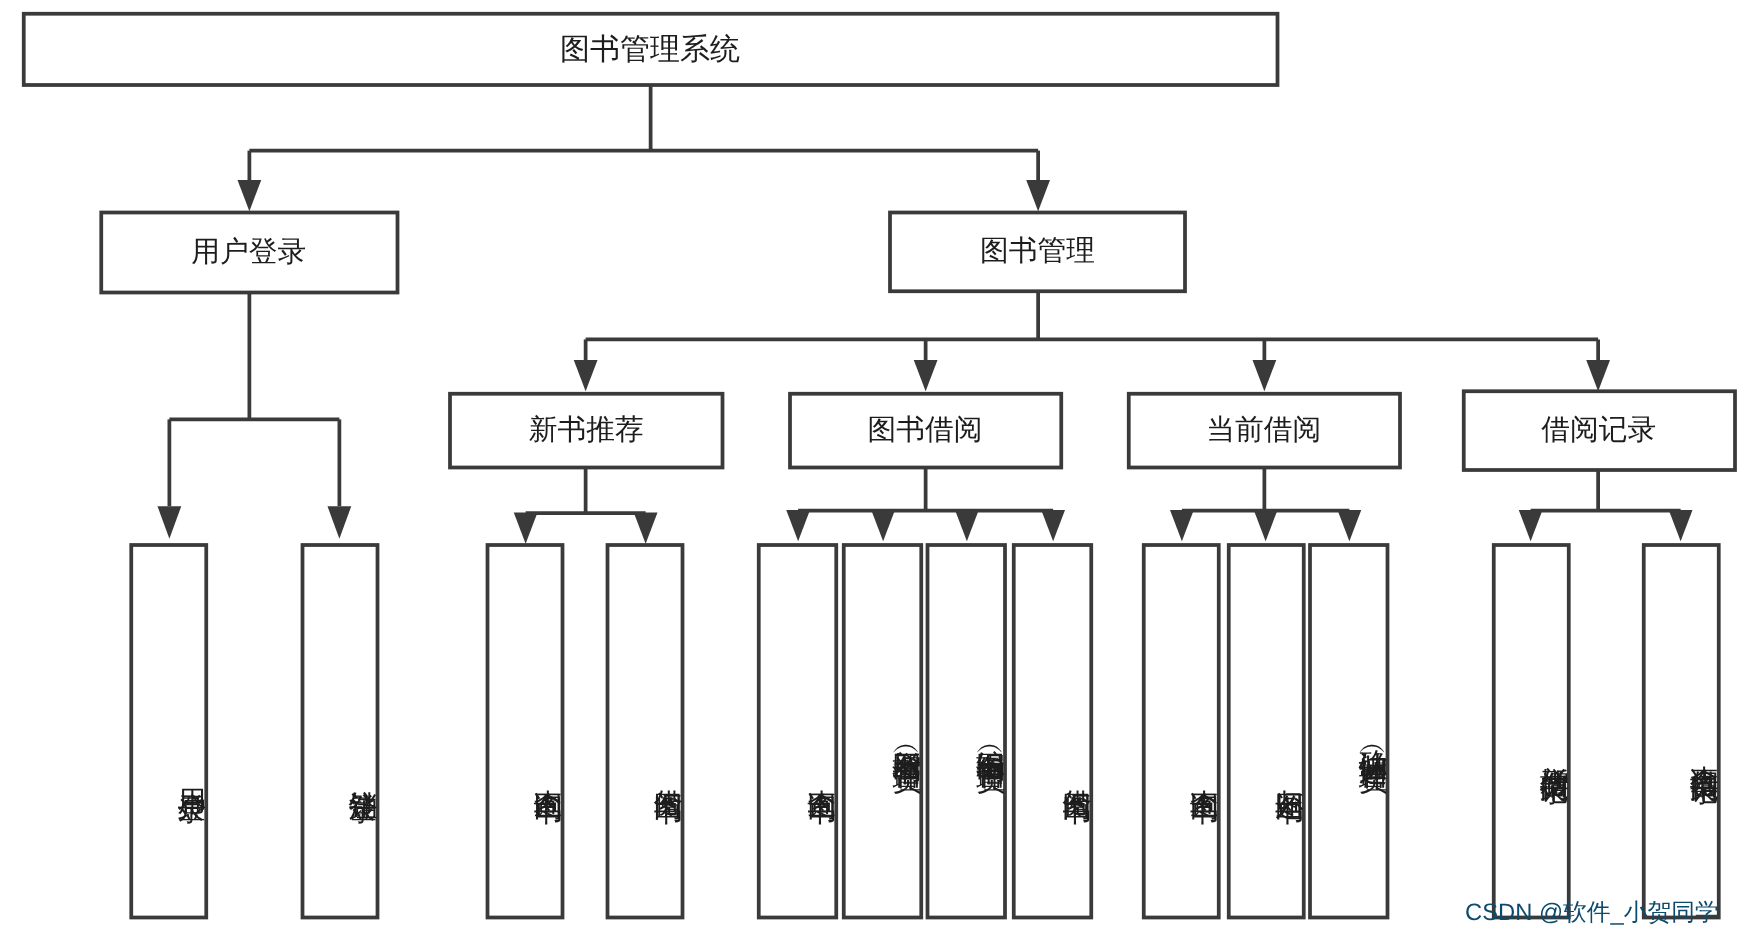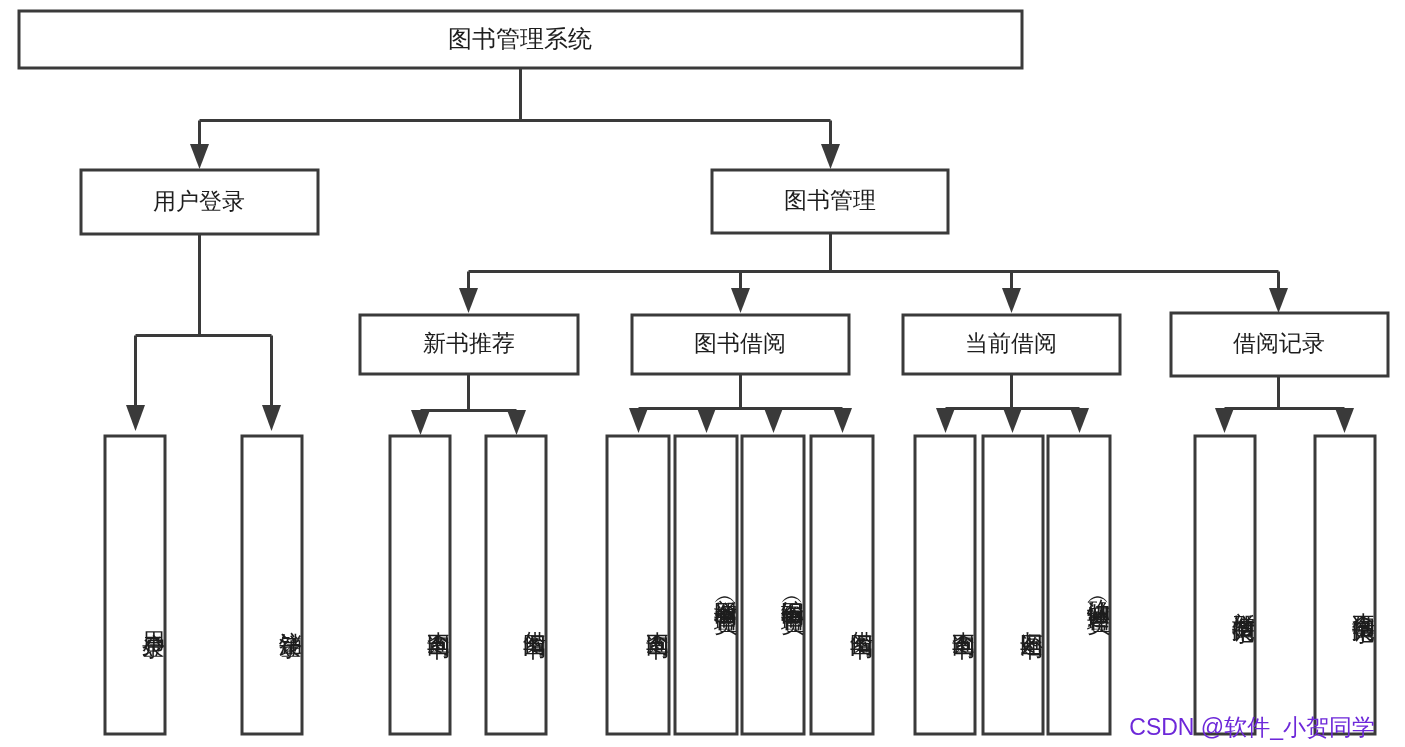--- a/index.html
+++ b/index.html
@@ -34,22 +34,22 @@
     justify-content:center;
     line-height:1;
     white-space:nowrap;
     pointer-events:none;
   }
   .watermark{
     position:absolute;
     right:8px;
     bottom:4px;
     font-family:"Liberation Sans","DejaVu Sans",sans-serif;
-    font-size:23px;
-    color:#6d28d9;
+    font-size:19px;
+    color:#0c4a6e;
     white-space:nowrap;
   }
 </style>
 </head>
 <body>
 
 <div id="diagram-root">
 
   <svg id="flow" viewBox="0 0 1405 747" xmlns="http://www.w3.org/2000/svg">
 

